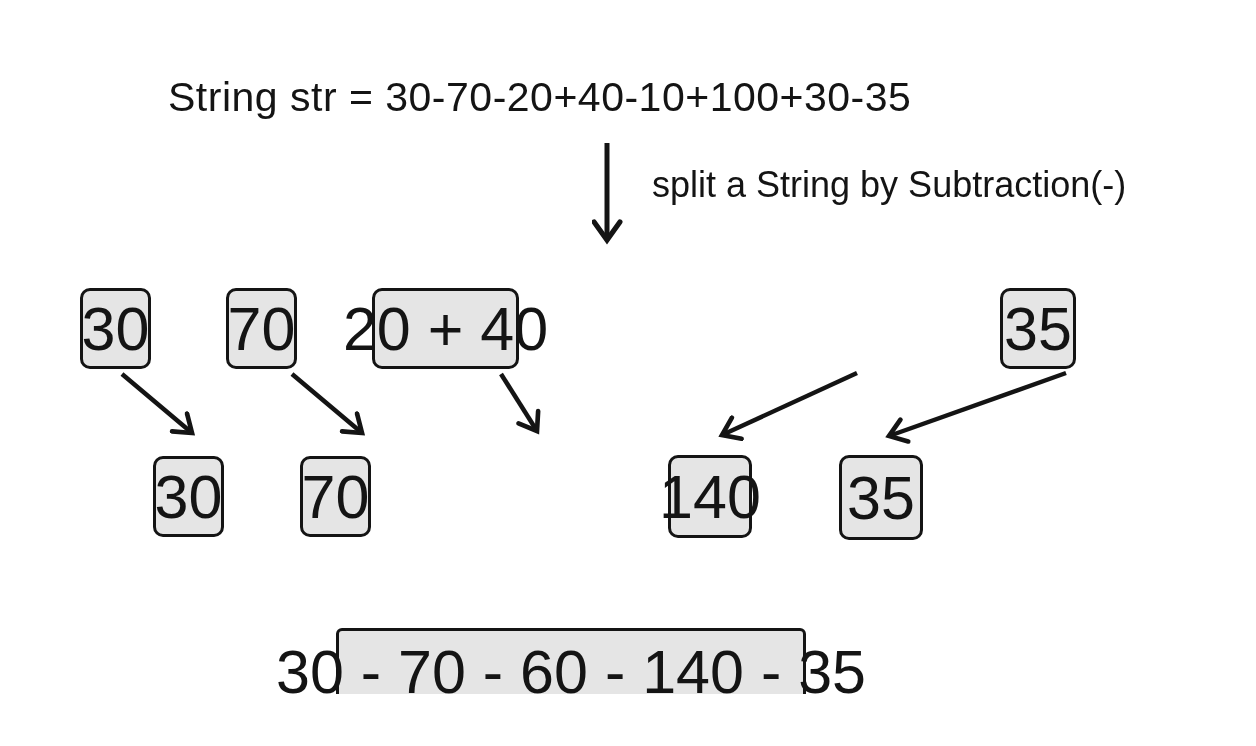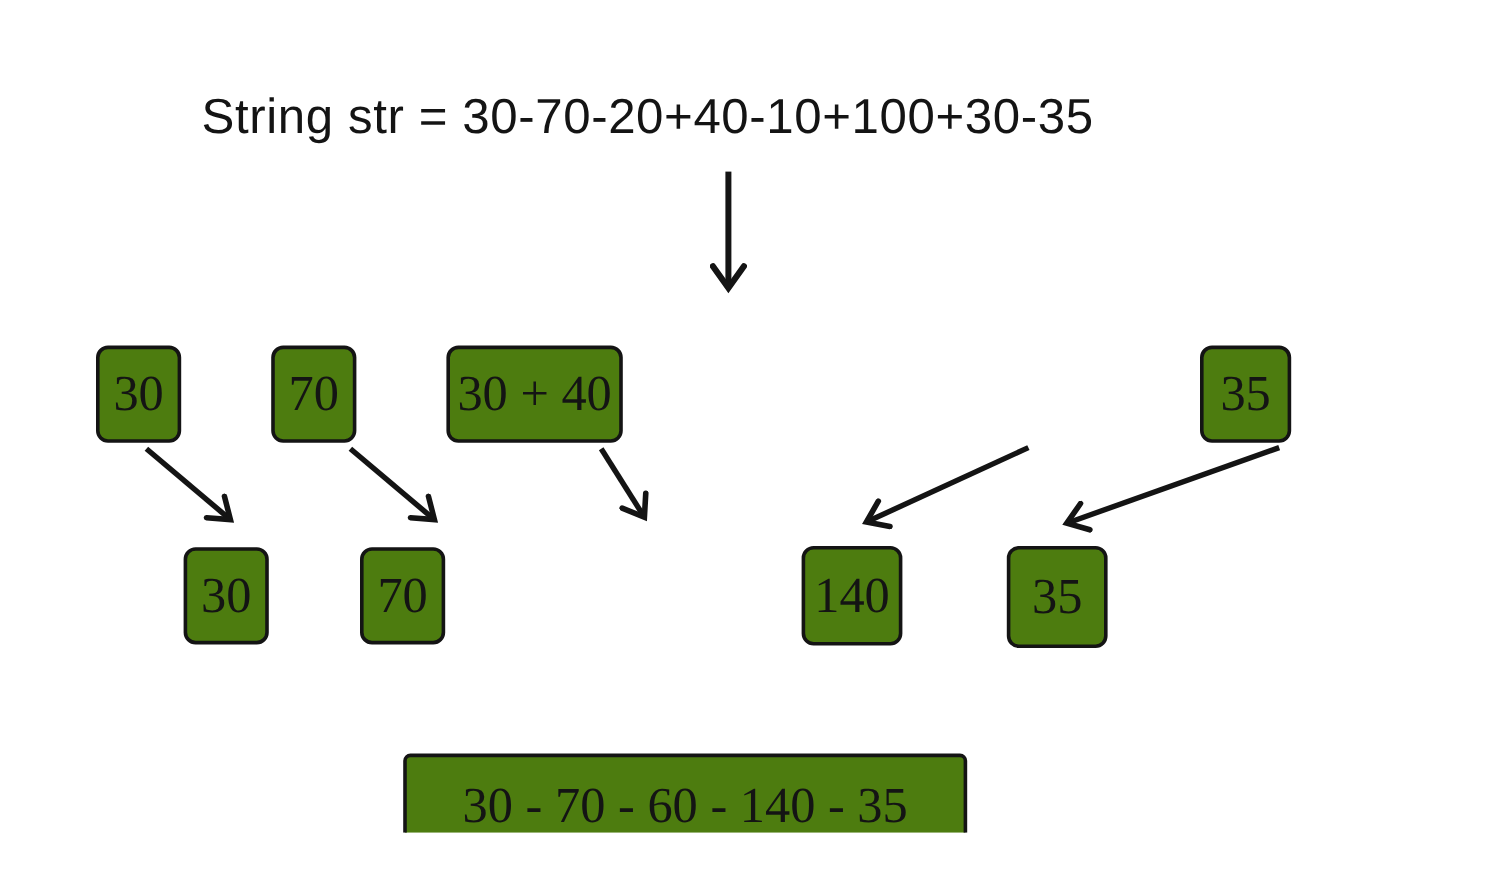--- a/index.html
+++ b/index.html
@@ -37,30 +37,29 @@
     position: absolute;
     left: 0;
     top: 0;
     width: 1256px;
     height: 746px;
     pointer-events: none;
   }
   .box {
     position: absolute;
     box-sizing: border-box;
-    background: #4d7c0f;
+    background: #e5e5e5;
     border: 3.5px solid #141414;
     border-radius: 10px;
     display: flex;
     align-items: center;
     justify-content: center;
-    font-size: 42px;
+    font-size: 61px;
     font-weight: 400;
     white-space: nowrap;
-    font-family: Liberation Serif, serif;
   }
   
   #b1 { left: 80px;   top: 288px; width: 71px;  height: 81px; }
   #b2 { left: 226px;  top: 288px; width: 71px;  height: 81px; }
   #b3 { left: 372px;  top: 288px; width: 147px; height: 81px; }
   #b4 { left: 668px;  top: 288px; width: 257px; height: 81px; }
   #b5 { left: 1000px; top: 288px; width: 76px;  height: 81px; }
   
   #r1 { left: 153px;  top: 456px; width: 71px;  height: 81px; }
   #r2 { left: 300px;  top: 456px; width: 71px;  height: 81px; }
@@ -70,38 +69,39 @@
   
   #result { left: 336px; top: 628px; width: 470px; height: 87px; border-radius: 6px; }
 </style>
 </head>
 <body>
 
 <div class="canvas">
 
   <div class="title">String str = 30-70-20+40-10+100+30-35</div>
 
+  <div class="split-label">split a String by Subtraction(-)</div>
 
   <svg class="arrows" viewBox="0 0 1256 746" xmlns="http://www.w3.org/2000/svg">
     <defs>
       <marker id="ah" viewBox="0 0 12 12" refX="9.5" refY="6" markerWidth="6.2" markerHeight="6.2" orient="auto">
         <path d="M2.5,1 L9.5,6 L2.5,11" fill="none" stroke="#141414" stroke-width="2" stroke-linecap="round" stroke-linejoin="miter"></path>
       </marker>
     </defs>
     <line x1="607" y1="143" x2="607" y2="240" stroke="#141414" stroke-width="5" marker-end="url(#ah)"></line>
     <line x1="122" y1="374" x2="192" y2="433" stroke="#141414" stroke-width="4.5" marker-end="url(#ah)"></line>
     <line x1="292" y1="374" x2="362" y2="433" stroke="#141414" stroke-width="4.5" marker-end="url(#ah)"></line>
     <line x1="501" y1="374" x2="537" y2="431" stroke="#141414" stroke-width="4.5" marker-end="url(#ah)"></line>
     <line x1="857" y1="373" x2="722" y2="435" stroke="#141414" stroke-width="4.5" marker-end="url(#ah)"></line>
     <line x1="1066" y1="373" x2="889" y2="436" stroke="#141414" stroke-width="4.5" marker-end="url(#ah)"></line>
   </svg>
 
   <div class="box" id="b1">30</div>
   <div class="box" id="b2">70</div>
-  <div class="box" id="b3">30 + 40</div>
+  <div class="box" id="b3">20 + 40</div>
   <div class="box" id="b5">35</div>
 
   <div class="box" id="r1">30</div>
   <div class="box" id="r2">70</div>
   <div class="box" id="r4">140</div>
   <div class="box" id="r5">35</div>
 
   <div class="box" id="result">30 - 70 - 60 - 140 - 35</div>
 
 </div>

